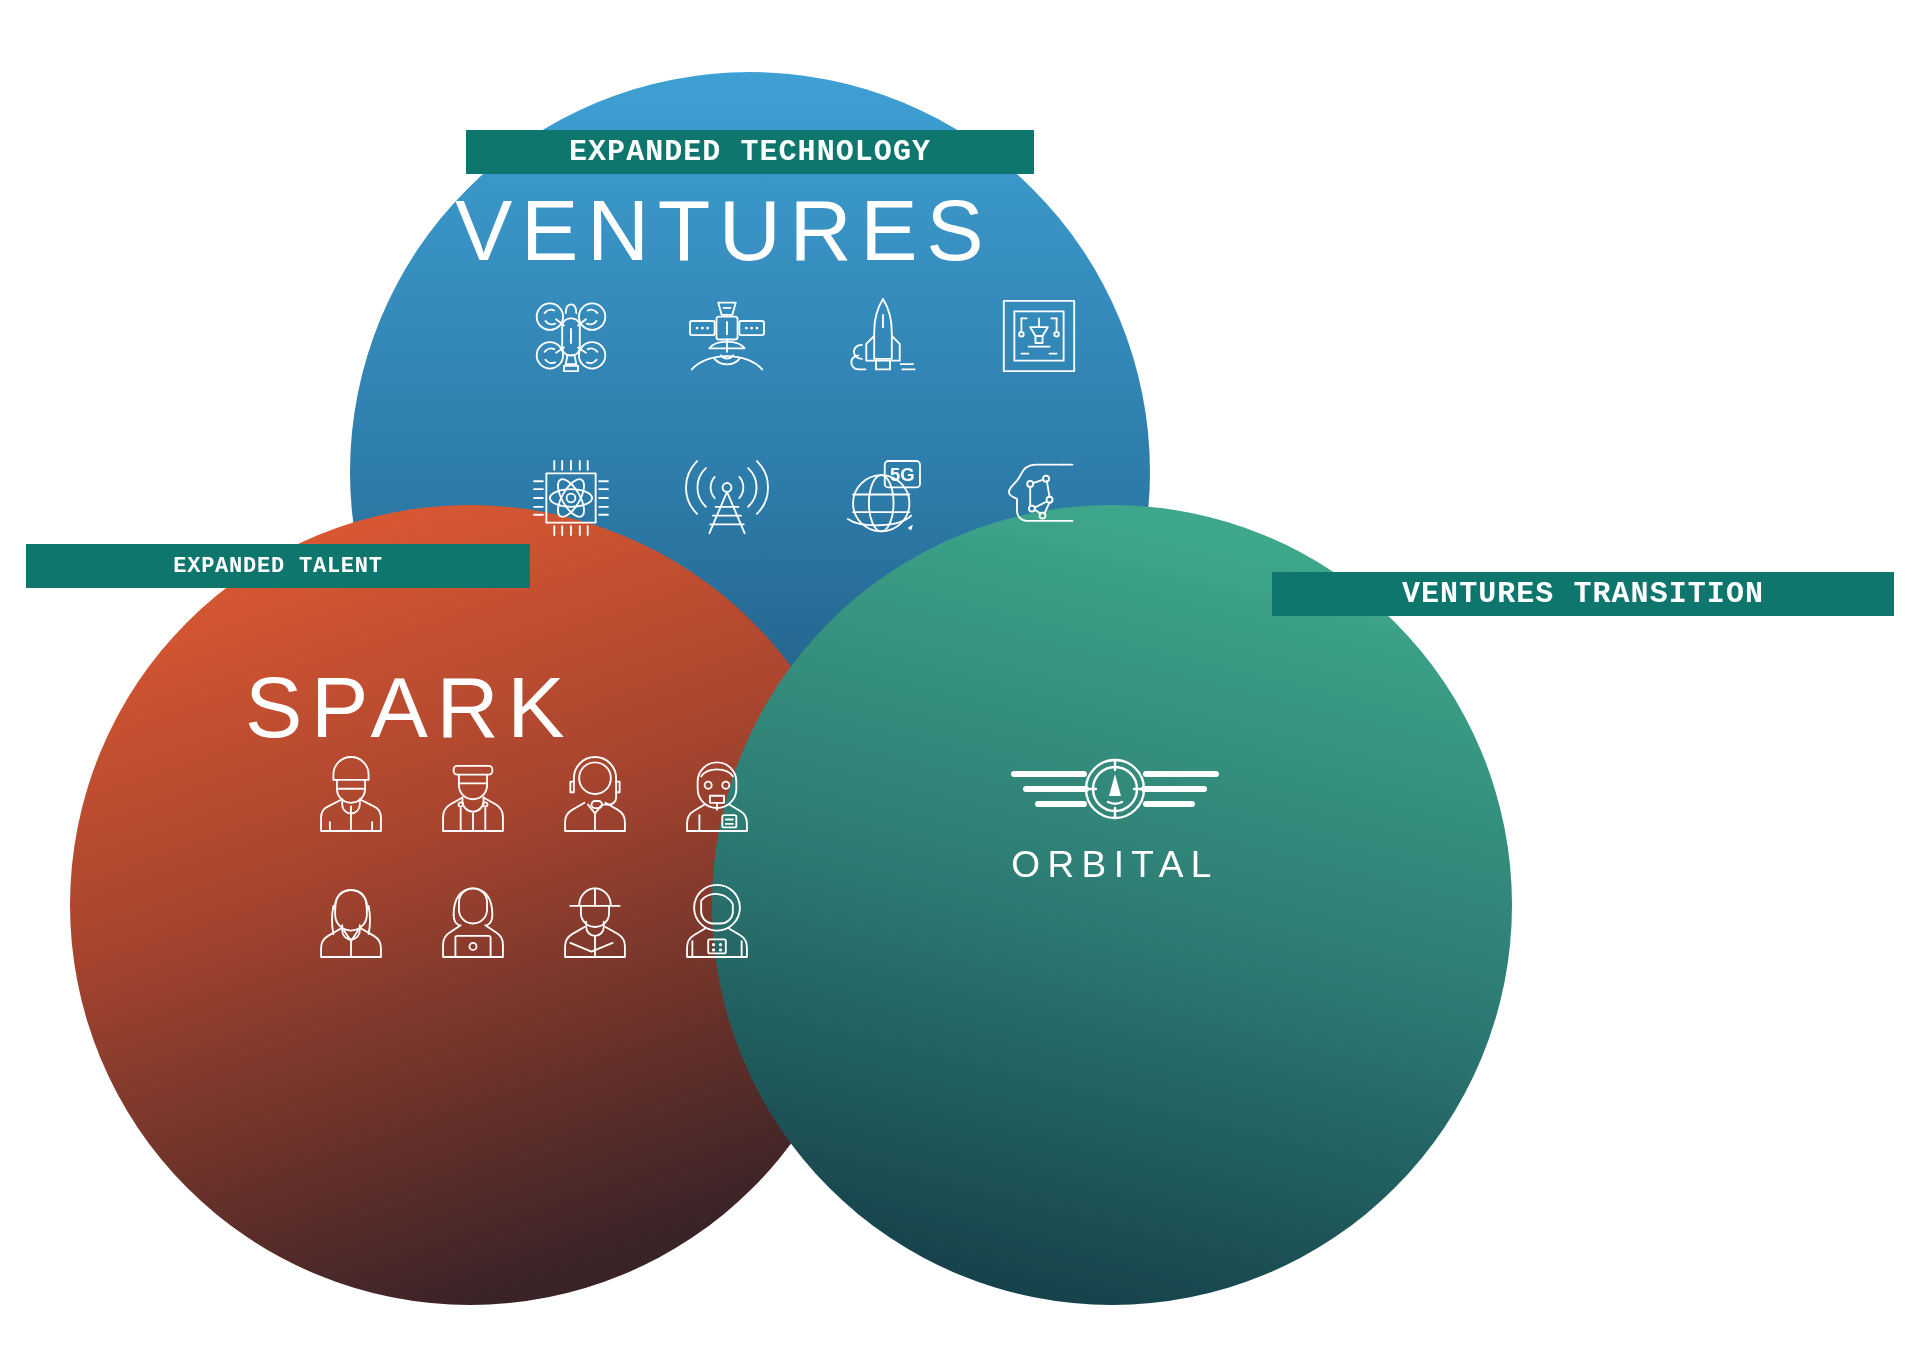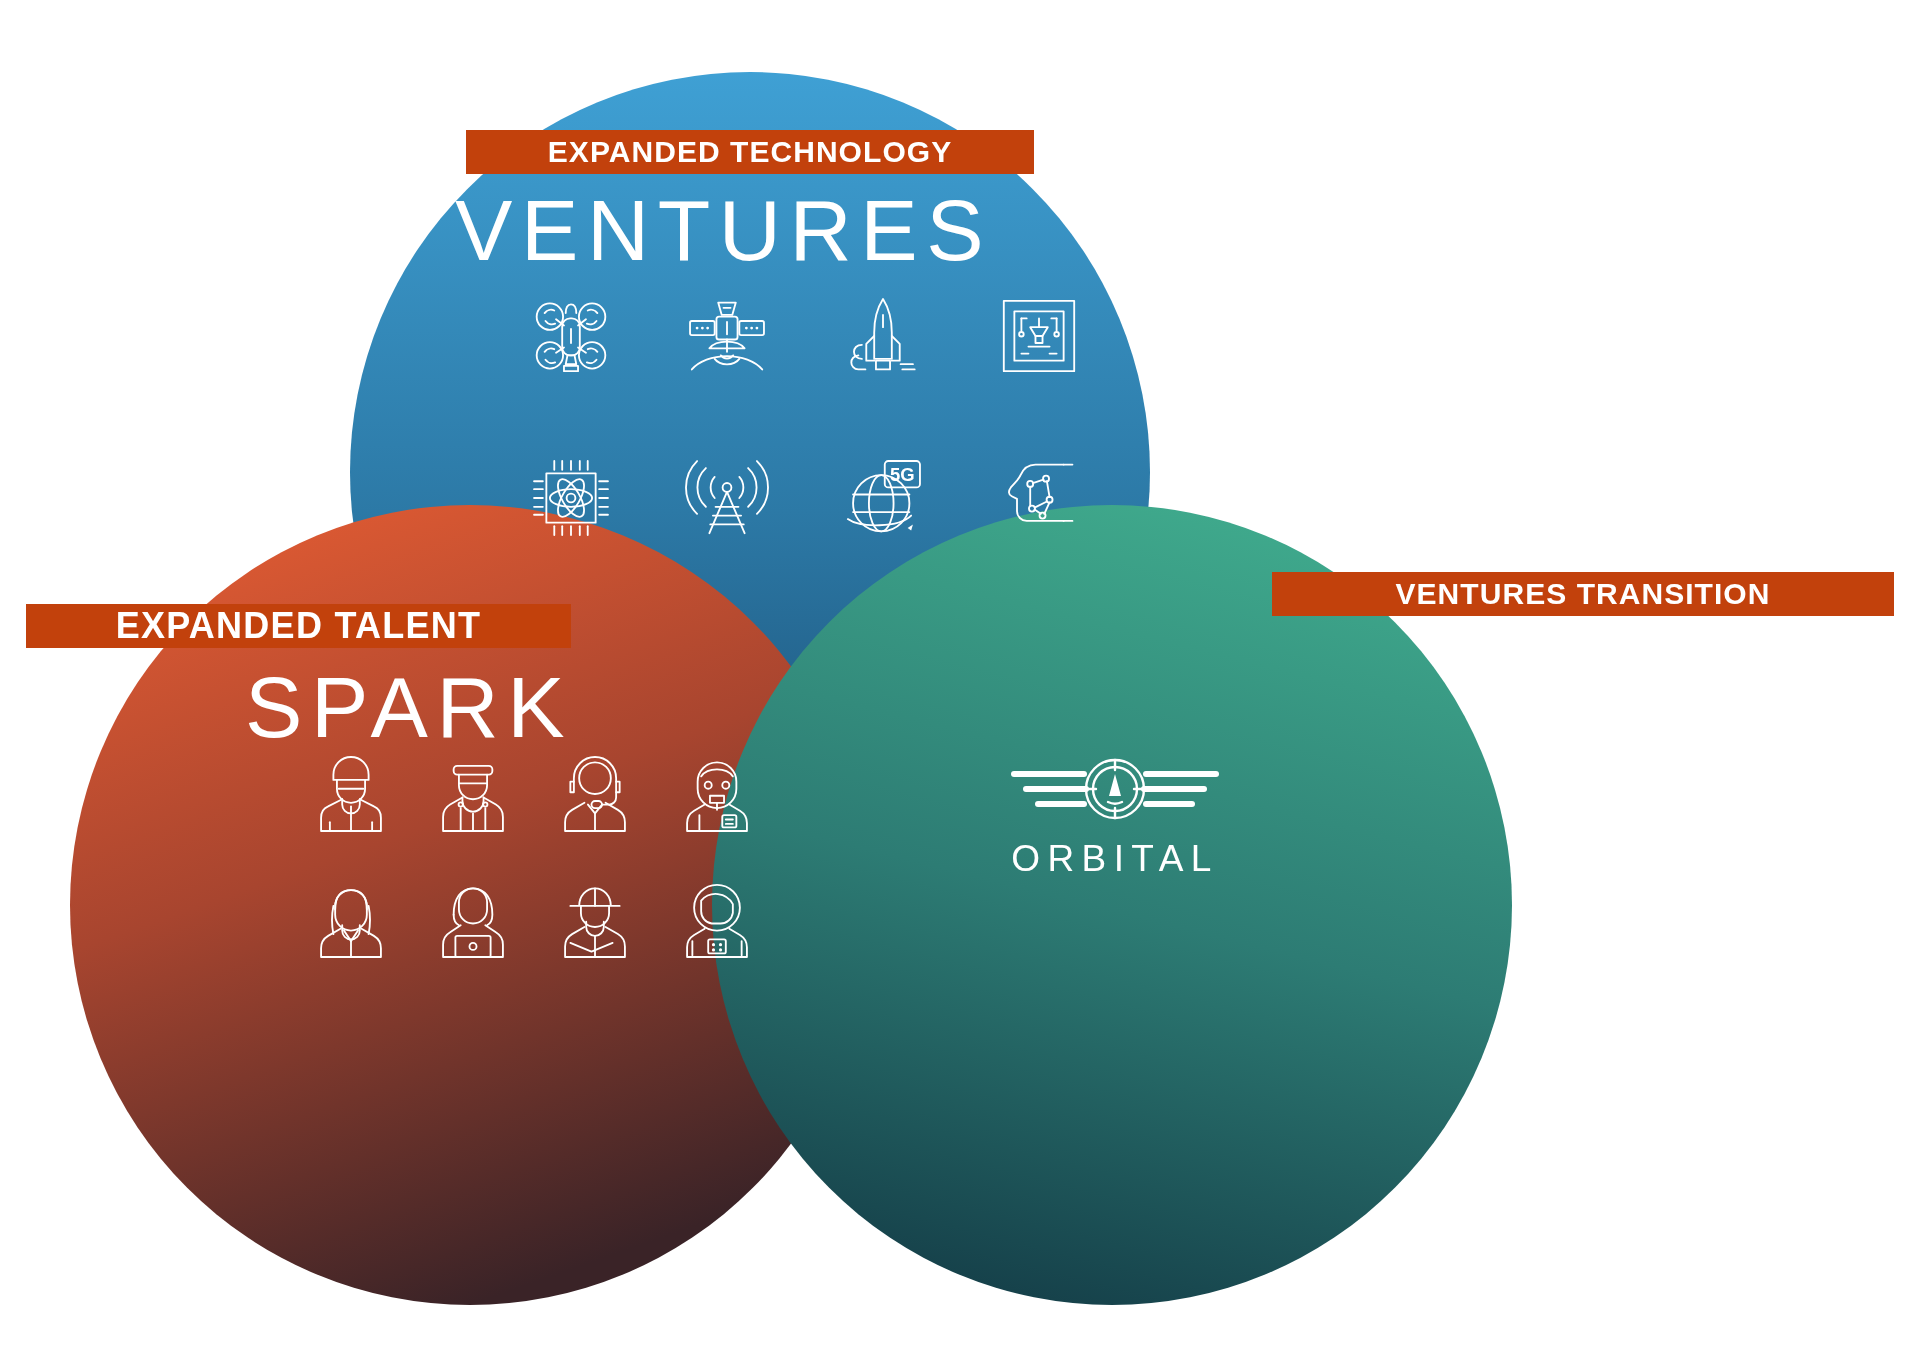--- a/index.html
+++ b/index.html
@@ -10,37 +10,38 @@
     font-family:"Liberation Sans", sans-serif;
     overflow:hidden;
     position:relative;
   }
   #stage{position:absolute;left:0;top:0;width:1920px;height:1369px;}
   .venn-svg{position:absolute;left:0;top:0;width:1920px;height:1369px;}
 
   
   .banner{
     position:absolute;
-    background:#c2410c;
+    background:#0f766e;
     color:#ffffff;
     font-weight:bold;
     letter-spacing:0.035em;
     display:flex;
     align-items:center;
     justify-content:center;
     white-space:nowrap;
     box-sizing:border-box;
+    font-family:Liberation Mono, monospace;
   }
   #banner-tech{
     left:466px; top:130px; width:568px; height:44px;
     font-size:30px; padding:0 22px;
   }
   #banner-talent{
-    left:26px; top:604px; width:545px; height:44px;
-    font-size:36px; padding:0 22px;
+    left:26px; top:544px; width:504px; height:44px;
+    font-size:22px; padding:0 22px;
   }
   #banner-transition{
     left:1272px; top:572px; width:622px; height:44px;
     font-size:30px; padding:0 22px;
   }
 
   
   .wordmark{
     position:absolute;
     color:#ffffff;
@@ -106,20 +107,21 @@
   #orbital-logo svg{
     width:230px;height:98px;
     stroke:#ffffff;fill:none;stroke-width:2.4;
     stroke-linecap:round;stroke-linejoin:round;
   }
   #orbital-wordmark{
     color:#ffffff;
     font-size:37px;
     font-weight:300;
     letter-spacing:0.20em;
+    margin-top:6px;
   }
 </style>
 </head>
 <body>
 
 <div id="stage">
 
   <svg class="venn-svg" viewBox="0 0 1920 1369">
     <defs>
       <linearGradient id="gradVentures" x1="0" y1="0" x2="0" y2="1">

